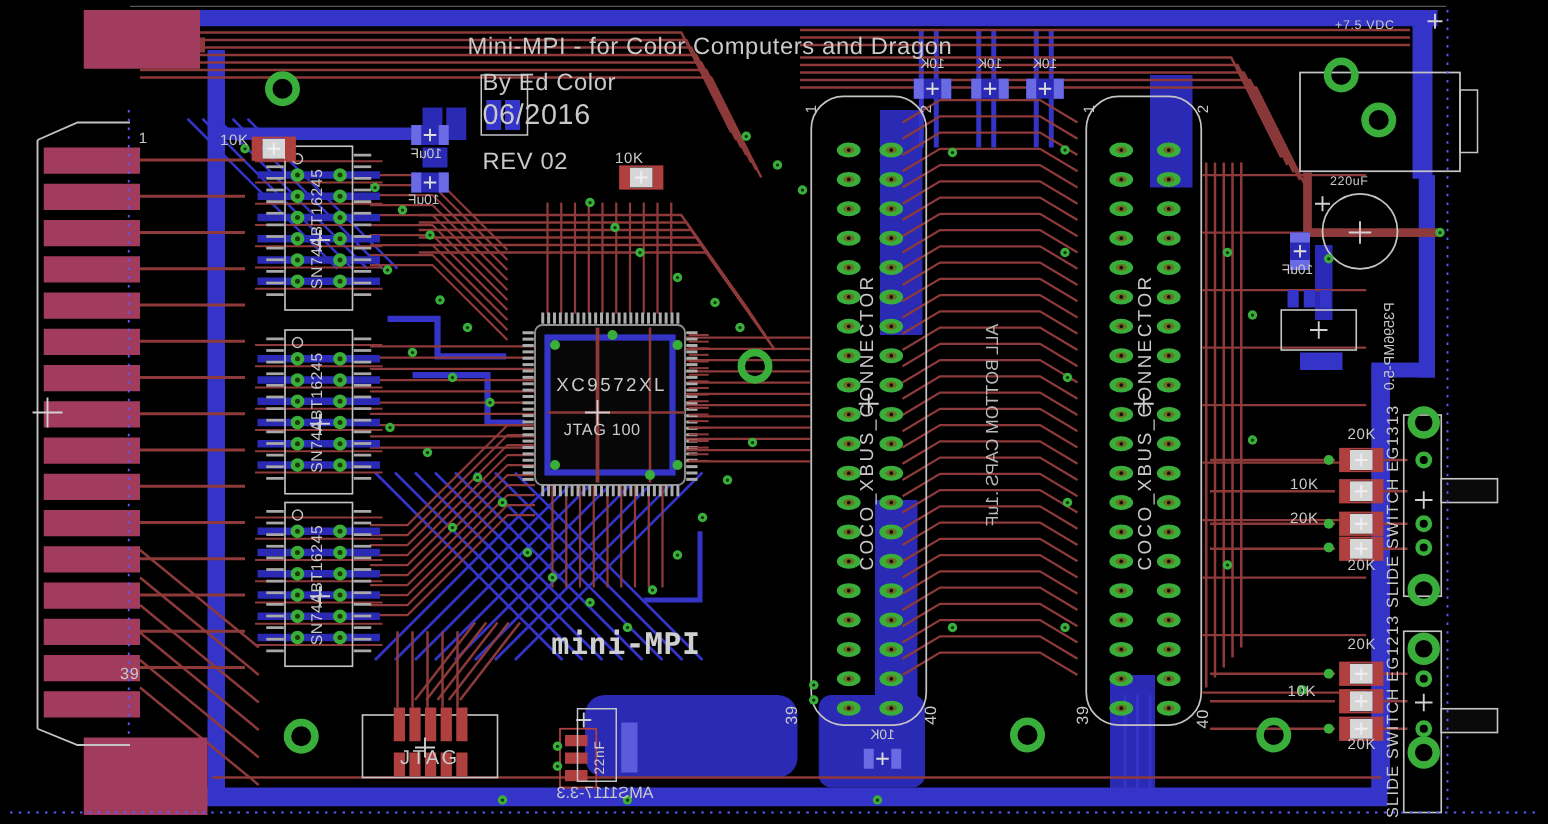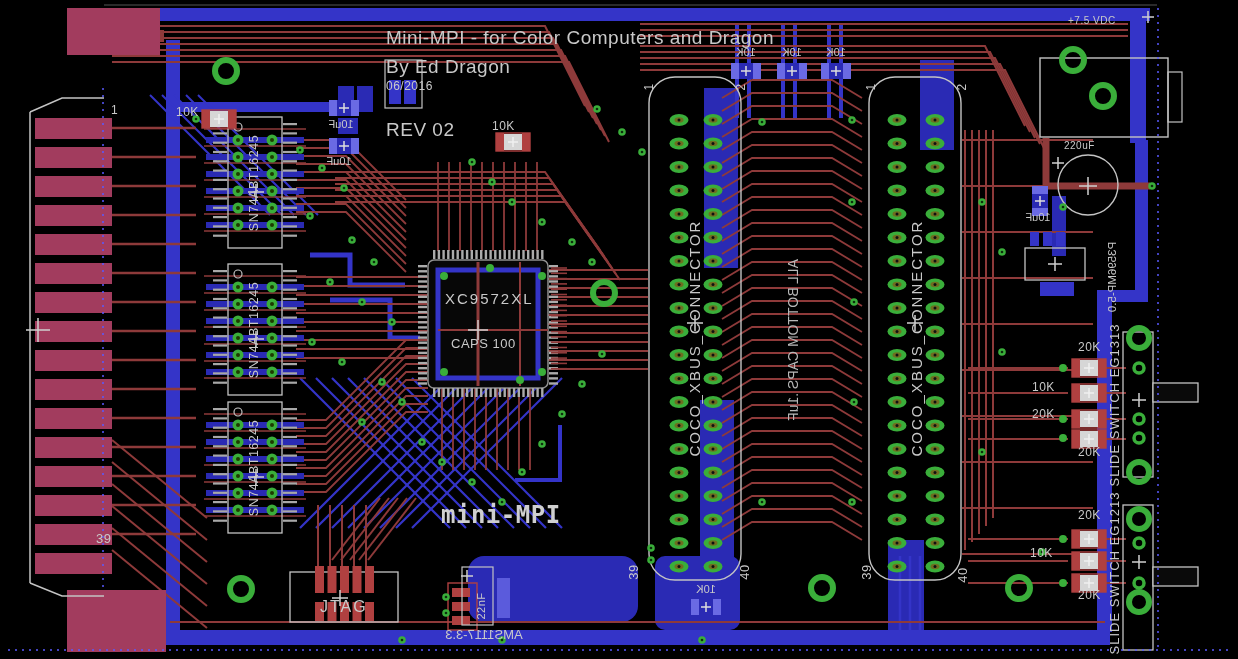--- a/index.html
+++ b/index.html
@@ -1083,23 +1083,23 @@
       <circle cx="852" cy="120" r="1.3" fill="#0d2d0d"></circle>
       <circle cx="597" cy="109" r="3.8" fill="#3aae3a"></circle>
       <circle cx="597" cy="109" r="1.3" fill="#0d2d0d"></circle>
       <path d="M103 88V592" stroke="#5a5aff" stroke-width="1.5" fill="none" stroke-dasharray="2 5"></path>
       <path d="M1158 8V652" stroke="#5a5aff" stroke-width="1.5" fill="none" stroke-dasharray="2 5"></path>
       <path d="M8 650H1232" stroke="#5a5aff" stroke-width="1.5" fill="none" stroke-dasharray="2 5"></path>
       <path d="M1142 17H1154M1148 11V23" stroke="#d0d0d0" stroke-width="1.5" fill="none"></path>
     </svg>
 
   <div>
-    <span class="sk" style="left:386px;top:28px;font-size:19px">Mini-MPI - for Color Computers and Dragon</span>
-    <span class="sk" style="left:386px;top:57px;font-size:19px">By Ed Dragon</span>
-    <span class="sk" style="left:386px;top:80px;font-size:12px">06/2016</span>
+    <span class="sk" style="left:374px;top:28px;font-size:19px">Mini-MPI - for Color Computers and Dragon</span>
+    <span class="sk" style="left:386px;top:57px;font-size:19px">By Ed Color</span>
+    <span class="sk" style="left:386px;top:80px;font-size:23px">06/2016</span>
     <span class="sk" style="left:386px;top:120px;font-size:19px">REV 02</span>
     <span class="sk" style="left:1068px;top:16px;font-size:10px">+7.5 VDC</span>
 
     <span class="sk" style="left:111px;top:104px;font-size:12px">1</span>
     <span class="sk" style="left:96px;top:532px;font-size:13px">39</span>
 
     <span class="sk" style="left:176px;top:106px;font-size:12px">10K</span>
     <span class="sk" style="left:492px;top:120px;font-size:12px">10K</span>
 
     <span class="pin" style="left:746px;top:52px;font-size:11px"><span class="mirh">10K</span></span>
@@ -1120,22 +1120,22 @@
     <span class="pin" style="left:962px;top:575px;font-size:13px"><span class="rot">40</span></span>
 
     <span class="pin" style="left:694px;top:338px;font-size:15px"><span class="rot" style="letter-spacing:2px">COCO_XBUS_CONNECTOR</span></span>
     <span class="pin" style="left:916px;top:338px;font-size:15px"><span class="rot" style="letter-spacing:2px">COCO_XBUS_CONNECTOR</span></span>
     <span class="pin" style="left:793px;top:340px;font-size:14px;color:#b8b8b8"><span class="rotmir">ALL BOTTOM CAPS .1uF</span></span>
 
     <span class="pin" style="left:254px;top:183px;font-size:12.5px"><span class="rot">SN74ABT16245</span></span>
     <span class="pin" style="left:254px;top:330px;font-size:12.5px"><span class="rot">SN74ABT16245</span></span>
     <span class="pin" style="left:254px;top:468px;font-size:12.5px"><span class="rot">SN74ABT16245</span></span>
 
-    <span class="sk" style="left:445px;top:291px;font-size:15px;letter-spacing:2px">XC9572XL</span>
-    <span class="sk" style="left:451px;top:337px;font-size:13px">CAPS 100</span>
+    <span class="sk" style="left:445px;top:301px;font-size:15px;letter-spacing:2px">XC9572XL</span>
+    <span class="sk" style="left:451px;top:337px;font-size:13px">JTAG 100</span>
 
     <span class="sk" style="left:1064px;top:141px;font-size:10px">220uF</span>
     <span class="pin" style="left:1113px;top:277px;font-size:11.5px"><span class="rotmir">P3596MP-5.0</span></span>
 
     <span class="sk" style="left:1078px;top:341px;font-size:12px">20K</span>
     <span class="sk" style="left:1032px;top:381px;font-size:12px">10K</span>
     <span class="sk" style="left:1032px;top:408px;font-size:12px">20K</span>
     <span class="sk" style="left:1078px;top:446px;font-size:12px">20K</span>
     <span class="sk" style="left:1078px;top:509px;font-size:12px">20K</span>
     <span class="sk" style="left:1030px;top:547px;font-size:12px">10K</span>

